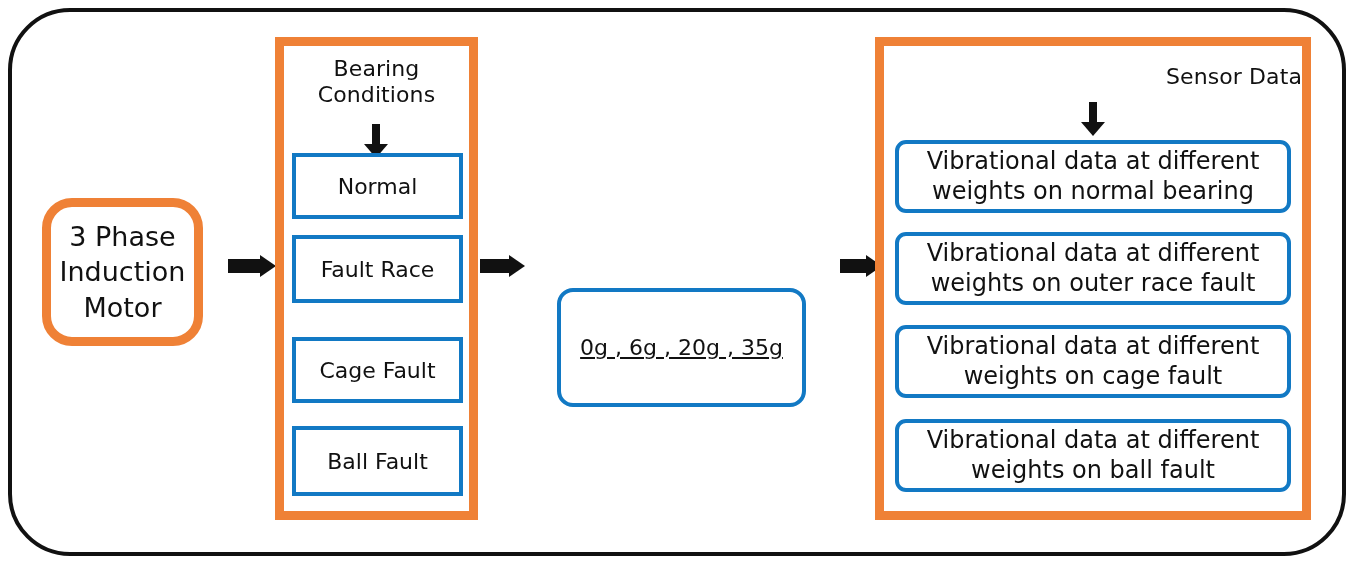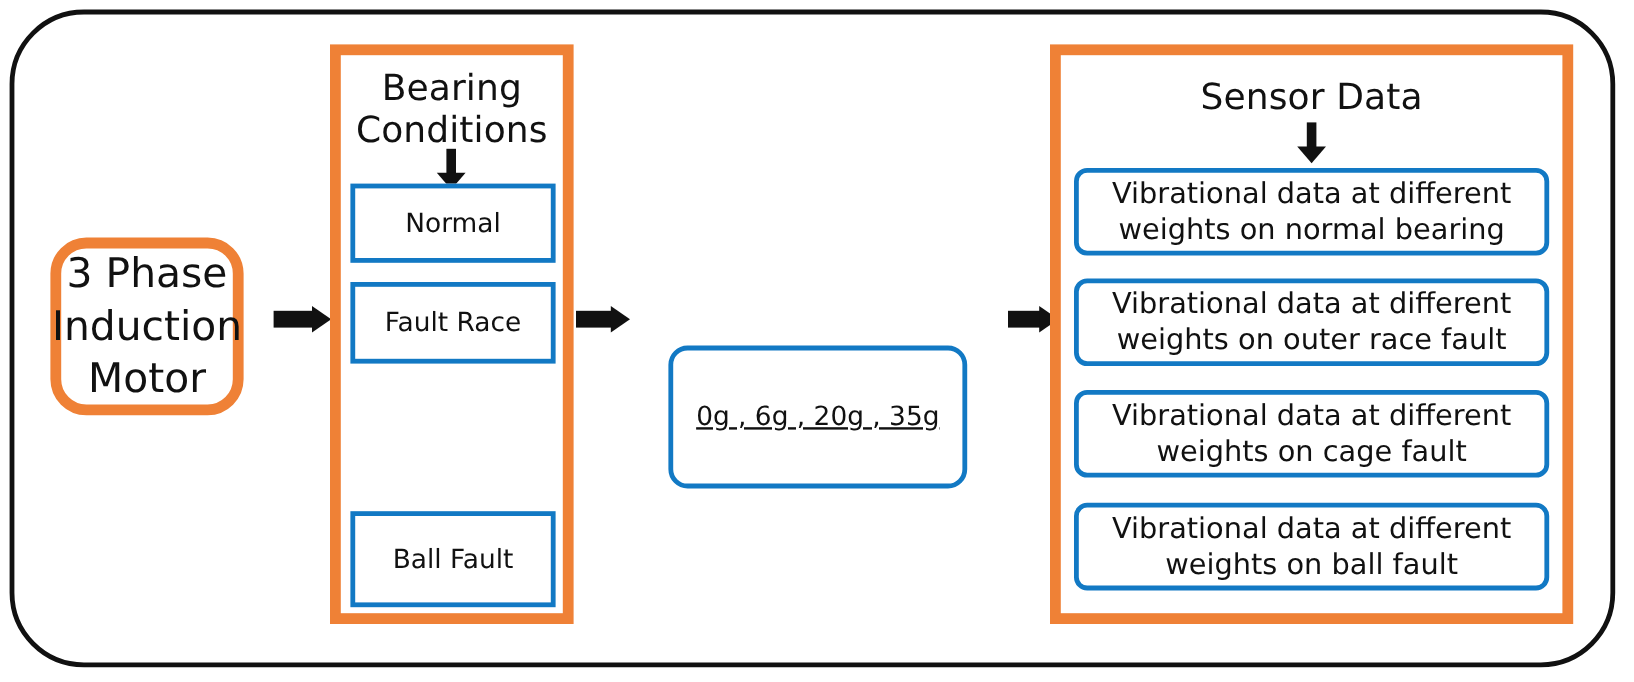--- a/index.html
+++ b/index.html
@@ -53,21 +53,21 @@
     color: #111111;
   }
   .blue-box.rounded-lg { border-radius: 16px; text-decoration: underline; }
   .blue-box.rounded-sm { border-radius: 11px; }
 
   
   .group-title {
     position: absolute;
     text-align: center;
     color: #111111;
-    font-size: 30px;
+    font-size: 22px;
     line-height: 1.18;
     white-space: pre-line;
     letter-spacing: 0.1px;
   }
 
   
   .down-arrow {
     position: absolute;
     width: 24px;
   }
@@ -115,21 +115,21 @@
     position: absolute;
     box-sizing: border-box;
     border: 9px solid #ef8136;
     border-radius: 30px;
     background: #ffffff;
     display: flex;
     align-items: center;
     justify-content: center;
     text-align: center;
     color: #111111;
-    font-size: 34px;
+    font-size: 27px;
     line-height: 1.30;
     white-space: pre-line;
   }
 
   .fs-27 { font-size: 22px; }
   .fs-24 { font-size: 24px; line-height: 1.22; }
   .wrap  { white-space: pre-line; }
 </style>
 </head>
 <body>
@@ -161,43 +161,46 @@
   </div>
 
   <div class="blue-box fs-27" style="left:292px; top:153px; width:171px; height:66px;">
     <span>Normal</span>
   </div>
 
   <div class="blue-box fs-27" style="left:292px; top:235px; width:171px; height:68px;">
     <span>Fault Race</span>
   </div>
 
-
-  <div class="blue-box fs-27" style="left:292px; top:426px; width:171px; height:80px;">
+  <div class="blue-box fs-27" style="left:292px; top:337px; width:171px; height:66px;">
+    <span>Cage Fault</span>
+  </div>
+
+  <div class="blue-box fs-27" style="left:292px; top:426px; width:171px; height:70px;">
     <span>Ball Fault</span>
   </div>
 
   <div class="right-arrow" style="left:480px; top:255px; width:45px;">
     <div class="shaft" style="width:31px;"></div>
     <div class="tip" style="left:29px;"></div>
   </div>
 
 
   <div class="blue-box rounded-lg fs-27" style="left:557px; top:288px; width:249px; height:119px;">
     <span>0g , 6g , 20g , 35g</span>
   </div>
 
   <div class="right-arrow" style="left:840px; top:255px; width:40px;">
     <div class="shaft" style="width:28px;"></div>
     <div class="tip" style="left:26px;"></div>
   </div>
 
   <div class="group-box" style="left:875px; top:37px; width:436px; height:483px;">
 
-    <div class="group-title" style="left:0px; top:18px; width:418px;">Sensor Data</div>
+    <div class="group-title" style="left:0px; top:18px; width:418px;text-align:right;">Sensor Data</div>
 
     <div class="down-arrow" style="left:197px; top:56px; height:34px;">
       <div class="stem" style="height:22px;"></div>
       <div class="head" style="top:20px;"></div>
     </div>
   </div>
 
   <div class="blue-box rounded-sm fs-24 wrap" style="left:895px; top:140px; width:396px; height:73px;">
     <span>Vibrational data at different
 weights on normal bearing</span>

